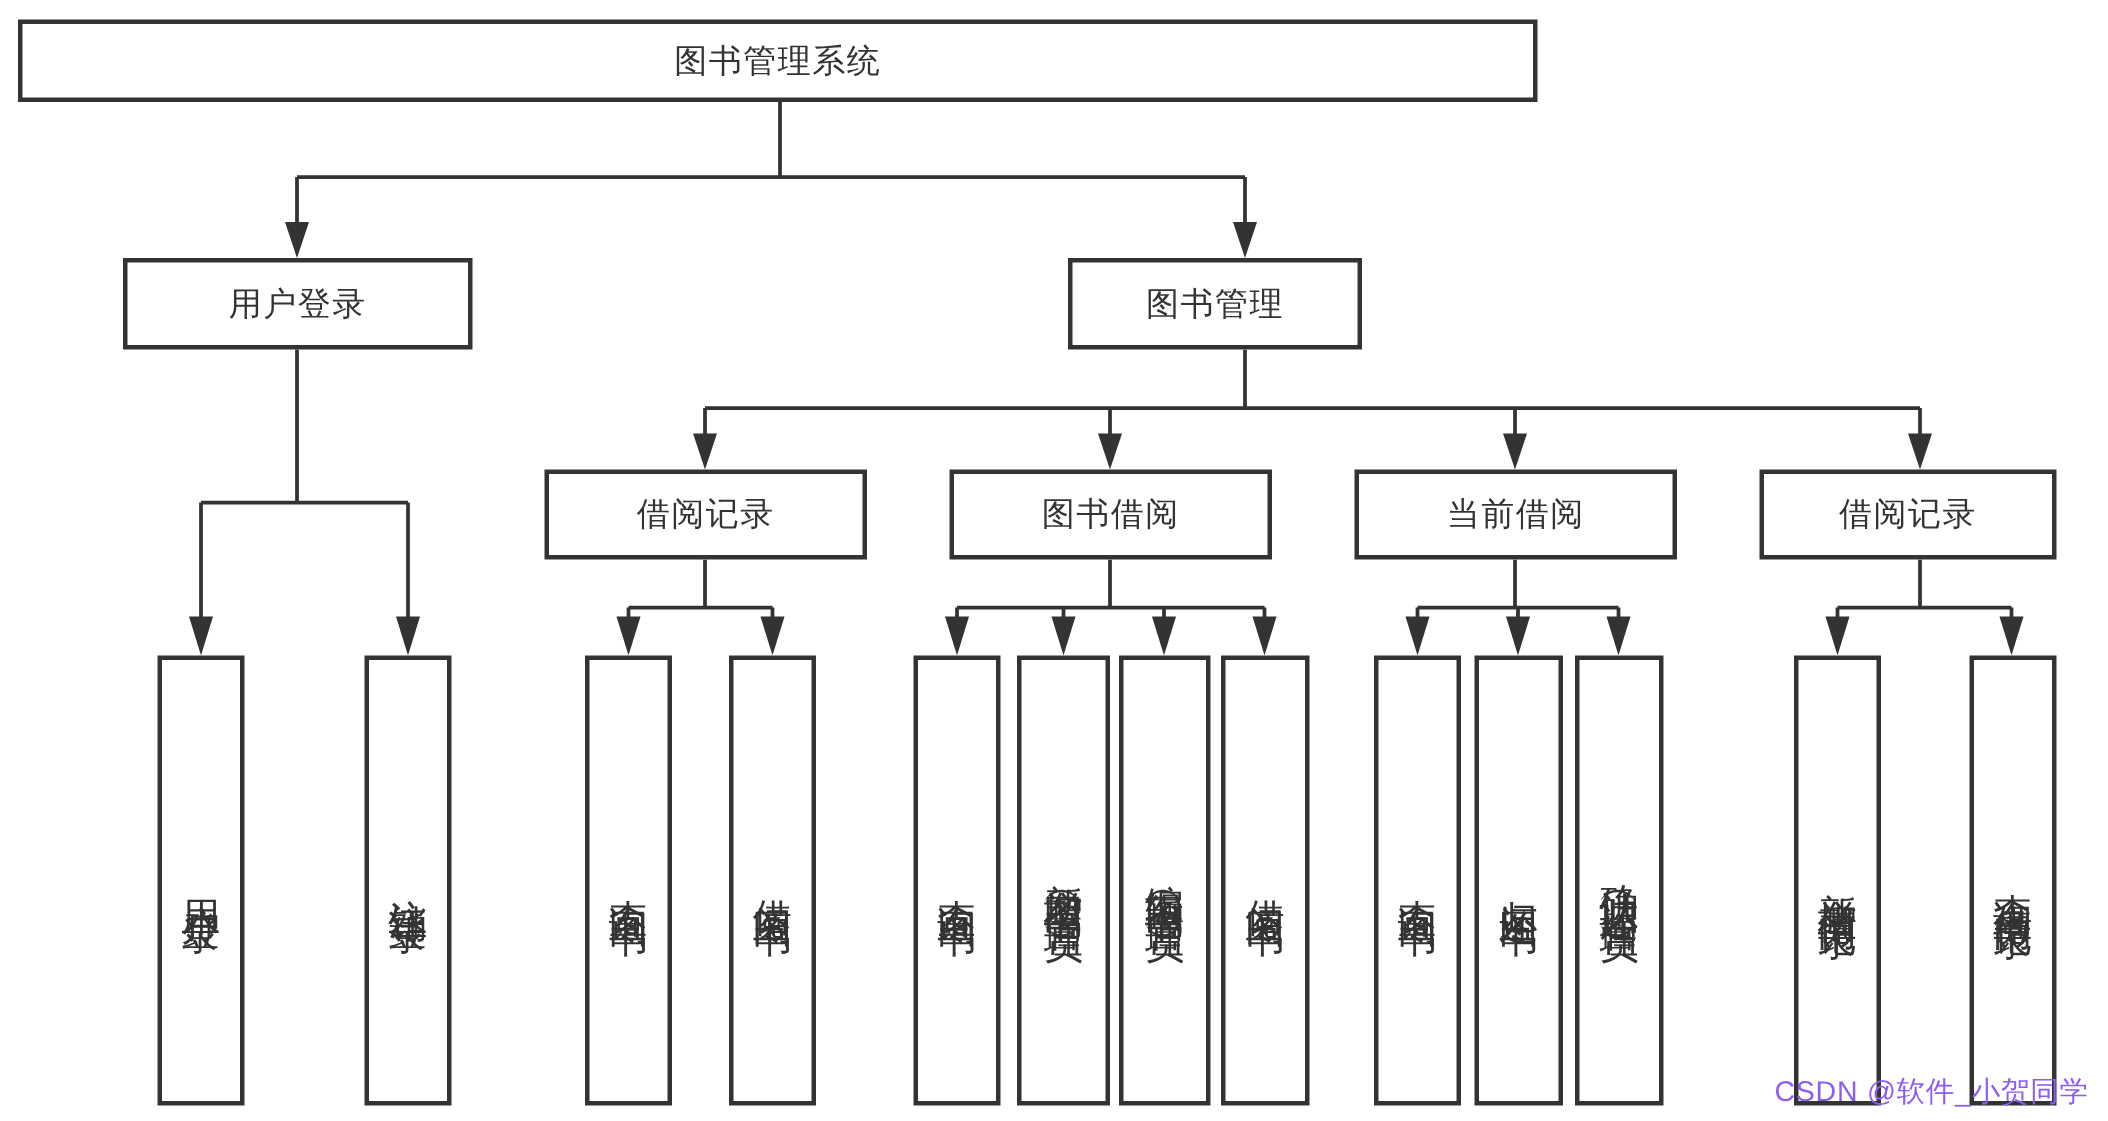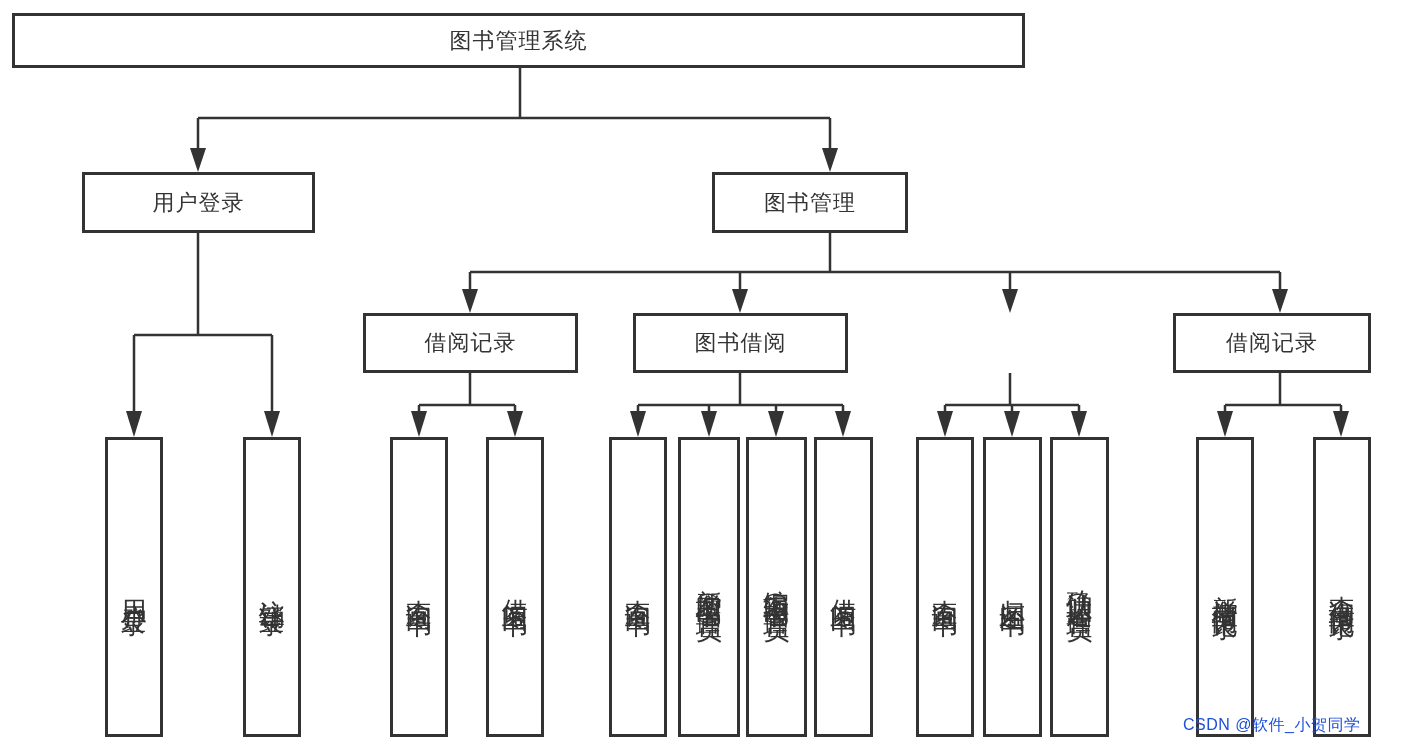--- a/index.html
+++ b/index.html
@@ -45,22 +45,22 @@
     writing-mode: vertical-rl;
     text-orientation: mixed;
     font-size: 26px;
     letter-spacing: 4px;
     line-height: 1.1;
   }
   .watermark {
     position: absolute;
     left: 1183px;
     top: 715px;
-    font-size: 16px;
-    color: #1d4ed8;
+    font-size: 19px;
+    color: #8b5cf6;
     letter-spacing: 0.5px;
     white-space: nowrap;
     z-index: 10;
   }
 </style>
 </head>
 <body>
 
 <div class="stage">
 
@@ -110,20 +110,23 @@
   <div class="node h-node" style="left:712px;top:172px;width:196px;height:61px">
     <span class="label">图书管理</span>
   </div>
 
   <div class="node h-node" style="left:363px;top:313px;width:215px;height:60px">
     <span class="label">借阅记录</span>
   </div>
   <div class="node h-node" style="left:633px;top:313px;width:215px;height:60px">
     <span class="label">图书借阅</span>
   </div>
+  <div class="node h-node" style="left:903px;top:313px;width:215px;height:60px">
+    <span class="label">当前借阅</span>
+  </div>
   <div class="node h-node" style="left:1173px;top:313px;width:198px;height:60px">
     <span class="label">借阅记录</span>
   </div>
 
   <div class="node v-node" style="left:105px;top:437px;width:58px;height:300px">
     <span class="vlabel">用户登录</span>
   </div>
   <div class="node v-node" style="left:243px;top:437px;width:58px;height:300px">
     <span class="vlabel">注销登录</span>
   </div>

